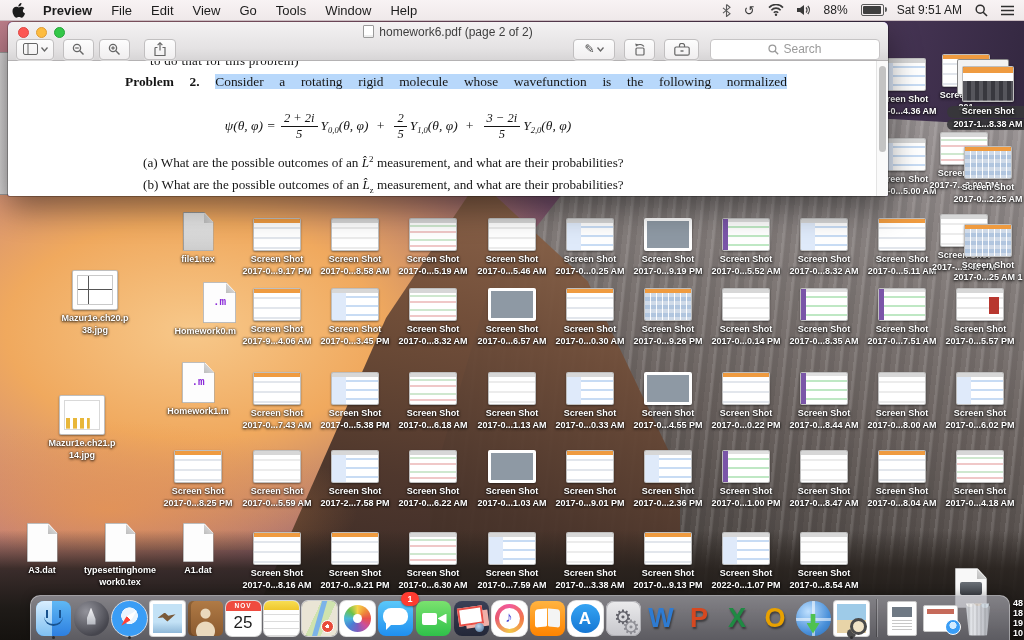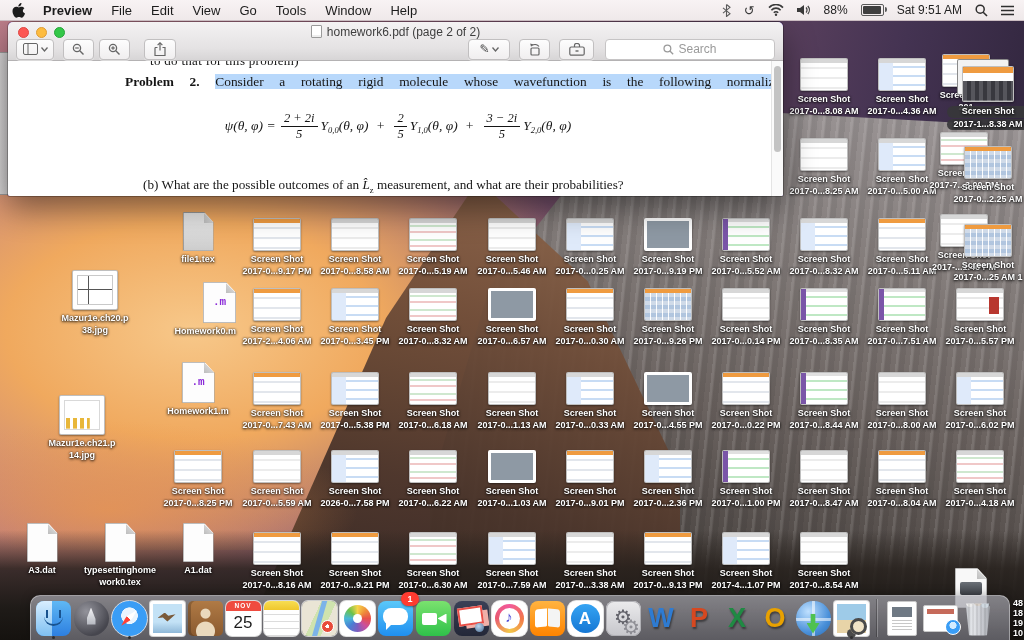--- a/index.html
+++ b/index.html
@@ -79,21 +79,21 @@
     background-size:70% 38%;background-position:10% 100%;background-repeat:no-repeat;}
 
   .edge-labels{position:absolute;right:1px;bottom:2px;z-index:12;display:flex;flex-direction:column;
     font-size:9px;font-weight:bold;color:#fff;line-height:10px;text-shadow:0 1px 2px #000;}
 
   
   .backwin{position:absolute;left:0;top:52px;width:13px;height:141px;z-index:3;
     background:linear-gradient(90deg,#d8d6d7,#c2c0c1);border:1px solid #9b9999;border-left:none;border-radius:0 0 4px 0;}
 
   
-  .window{position:absolute;left:8px;top:22px;width:775px;height:174px;z-index:4;border-radius:5px 5px 2px 2px;
+  .window{position:absolute;left:8px;top:22px;width:880px;height:174px;z-index:4;border-radius:5px 5px 2px 2px;
     background:#8b5cf6;box-shadow:0 12px 32px rgba(0,0,0,0.45),0 0 0 1px rgba(0,0,0,0.25);}
   .chrome{position:absolute;left:0;top:0;right:0;height:38px;border-radius:5px 5px 0 0;
     background:linear-gradient(180deg,#f4f2f3 0%,#e4e2e3 70%,#d7d5d6 100%);border-bottom:1px solid #b4b2b3;}
   .tlights{position:absolute;left:10px;top:5px;display:flex;gap:7px;}
   .tlights span{width:11px;height:11px;border-radius:50%;}
   .tl-close{background:#fc5753;border:1px solid #df4744;box-sizing:border-box;}
   .tl-min{background:#fdbc40;border:1px solid #de9c35;box-sizing:border-box;}
   .tl-zoom{background:#33c748;border:1px solid #27a53a;box-sizing:border-box;}
   .wtitle{position:absolute;left:0;right:0;top:3px;text-align:center;font-size:12px;color:#3e3e3e;}
   .wtitle .docico{display:inline-block;width:9px;height:11px;background:#fff;border:1px solid #9a9a9a;border-radius:1px;
@@ -444,21 +444,21 @@
         <div class="dicon" style="left: 160px; top: 262px; align-items: flex-end;">
           <div class="thumb" data-variant="mfile"></div>
           <div class="dlabel">
             <span>Homework0.m</span>
           </div>
         </div>
         <div class="dicon" style="left: 239px; top: 268px;">
           <div class="thumb" data-variant="shot-orange"></div>
           <div class="dlabel">
             <span>Screen Shot</span>
-            <span>2017-2...4.06 AM</span>
+            <span>2017-9...4.06 AM</span>
           </div>
         </div>
         <div class="dicon" style="left: 317px; top: 268px;">
           <div class="thumb" data-variant="shot-blue"></div>
           <div class="dlabel">
             <span>Screen Shot</span>
             <span>2017-0...3.45 PM</span>
           </div>
         </div>
         <div class="dicon" style="left: 395px; top: 268px;">
@@ -611,21 +611,21 @@
           <div class="thumb" data-variant="shot-gray"></div>
           <div class="dlabel">
             <span>Screen Shot</span>
             <span>2017-0...5.59 AM</span>
           </div>
         </div>
         <div class="dicon" style="left: 317px; top: 430px;">
           <div class="thumb" data-variant="shot-blue"></div>
           <div class="dlabel">
             <span>Screen Shot</span>
-            <span>2026-0...7.58 PM</span>
+            <span>2017-2...7.58 PM</span>
           </div>
         </div>
         <div class="dicon" style="left: 395px; top: 430px;">
           <div class="thumb" data-variant="shot-list"></div>
           <div class="dlabel">
             <span>Screen Shot</span>
             <span>2017-0...6.22 AM</span>
           </div>
         </div>
         <div class="dicon" style="left: 474px; top: 430px;">
@@ -735,21 +735,21 @@
           <div class="thumb" data-variant="shot-orange"></div>
           <div class="dlabel">
             <span>Screen Shot</span>
             <span>2017-0...9.13 PM</span>
           </div>
         </div>
         <div class="dicon" style="left: 708px; top: 512px;">
           <div class="thumb" data-variant="shot-blue"></div>
           <div class="dlabel">
             <span>Screen Shot</span>
-            <span>2017-4...1.07 PM</span>
+            <span>2022-0...1.07 PM</span>
           </div>
         </div>
         <div class="dicon" style="left: 786px; top: 512px;">
           <div class="thumb" data-variant="shot-gray"></div>
           <div class="dlabel">
             <span>Screen Shot</span>
             <span>2017-0...8.54 AM</span>
           </div>
         </div>
         <div class="dicon" style="left: 933px; top: 548px;">
@@ -842,20 +842,23 @@
           <div class="pline1"><b>Problem 2.</b> <span class="hl">Consider a rotating rigid molecule whose wavefunction is the following normalized</span></div>
         </div>
         <div class="eq">
           <span>ψ(θ, φ) =</span>
           <span class="frac"><span class="num">2 + 2i</span><span class="den">5</span></span><span>Y</span><sub>0,0</sub><span>(θ, φ)</span>
           <span class="op">+</span>
           <span class="frac"><span class="num">2</span><span class="den">5</span></span><span>Y</span><sub>1,0</sub><span>(θ, φ)</span>
           <span class="op">+</span>
           <span class="frac"><span class="num">3 − 2i</span><span class="den">5</span></span><span>Y</span><sub>2,0</sub><span>(θ, φ)</span>
         </div>
+        <div class="pitem" style="top:93px;">
+          <span>(a) What are the possible outcomes of an </span><i class="mvar">L̂</i><sup>2</sup><span> measurement, and what are their probabilities?</span>
+        </div>
         <div class="pitem" style="top:116px;">
           <span>(b) What are the possible outcomes of an </span><i class="mvar">L̂</i><sub>z</sub><span> measurement, and what are their probabilities?</span>
         </div>
       </div>
       <div class="scrollbar">
           <div class="sthumb"></div>
         </div>
     </div>
   </div>
 

